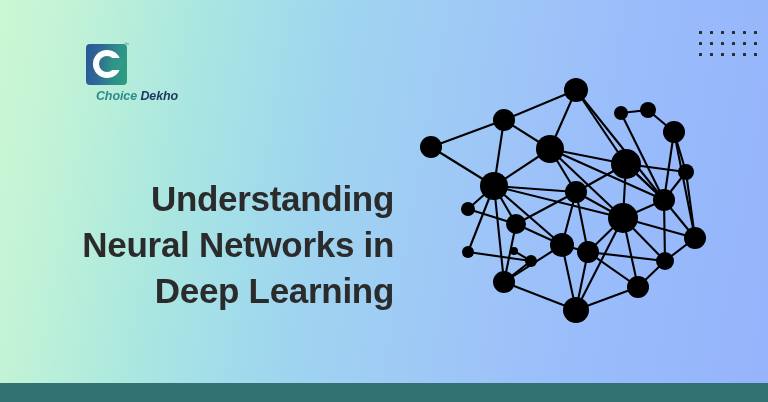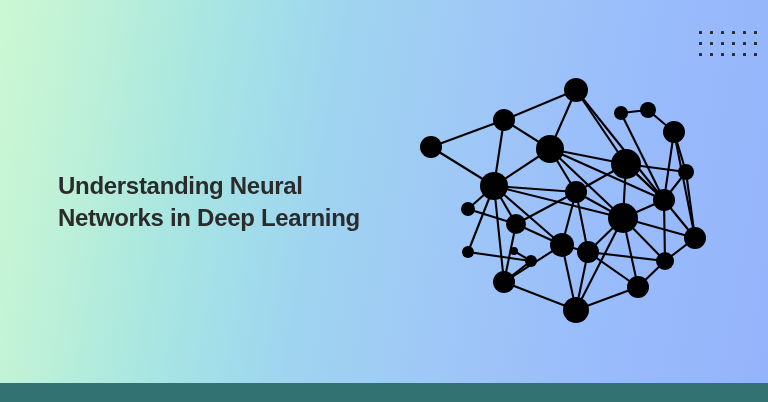--- a/index.html
+++ b/index.html
@@ -113,26 +113,27 @@
     font-size: 12.5px;
     font-weight: bold;
     letter-spacing: 0.9px;
     color: #1d5563;
   }
   .headline {
     position: absolute;
     left: 58px;
     top: 170px;
     width: 330px;
-    margin: 0;
-    font-size: 24px;
+    margin: 6px;
+    font-size: 35px;
     line-height: 1.32;
     font-weight: bold;
     letter-spacing: -0.3px;
     color: #2b2b2b;
+    text-align: right;
   }
 
   
   .network {
     position: absolute;
     left: 400px;
     top: 68px;
     width: 330px;
     height: 262px;
   }
@@ -167,20 +168,31 @@
       <i></i>
       <i></i>
     <i></i>
       <i></i>
       <i></i>
       <i></i>
       <i></i>
       <i></i>
   </div>
 
+  <div class="logo">
+    <div class="logo-mark">
+      <span class="c-ring"></span>
+      <span class="c-inner"></span>
+      <span class="c-gap"></span>
+      <span class="logo-tm">™</span>
+    </div>
+    <div class="logo-word">
+      <span class="w1">Choice</span><span> </span><span class="w2">Dekho</span>
+    </div>
+  </div>
 
 
   <h1 class="headline">Understanding Neural Networks in Deep Learning</h1>
 
   <div class="network">
     <svg id="net-svg" viewBox="0 0 330 262" xmlns="http://www.w3.org/2000/svg">
       <g id="net-edges">
           <line x1="31" y1="79" x2="104" y2="52" stroke="#000000" stroke-width="2.1"></line>
           <line x1="31" y1="79" x2="94" y2="118" stroke="#000000" stroke-width="2.1"></line>
           <line x1="104" y1="52" x2="176" y2="22" stroke="#000000" stroke-width="2.1"></line>

